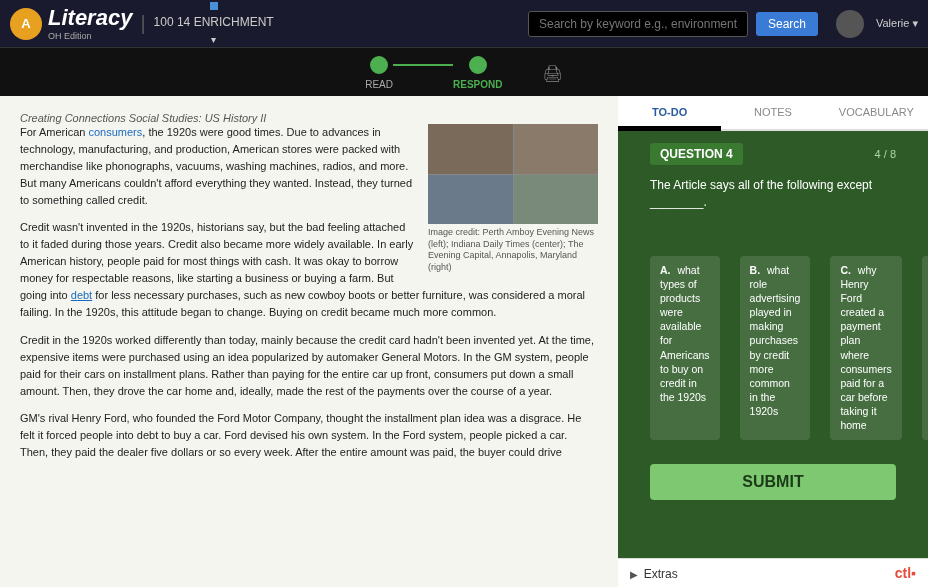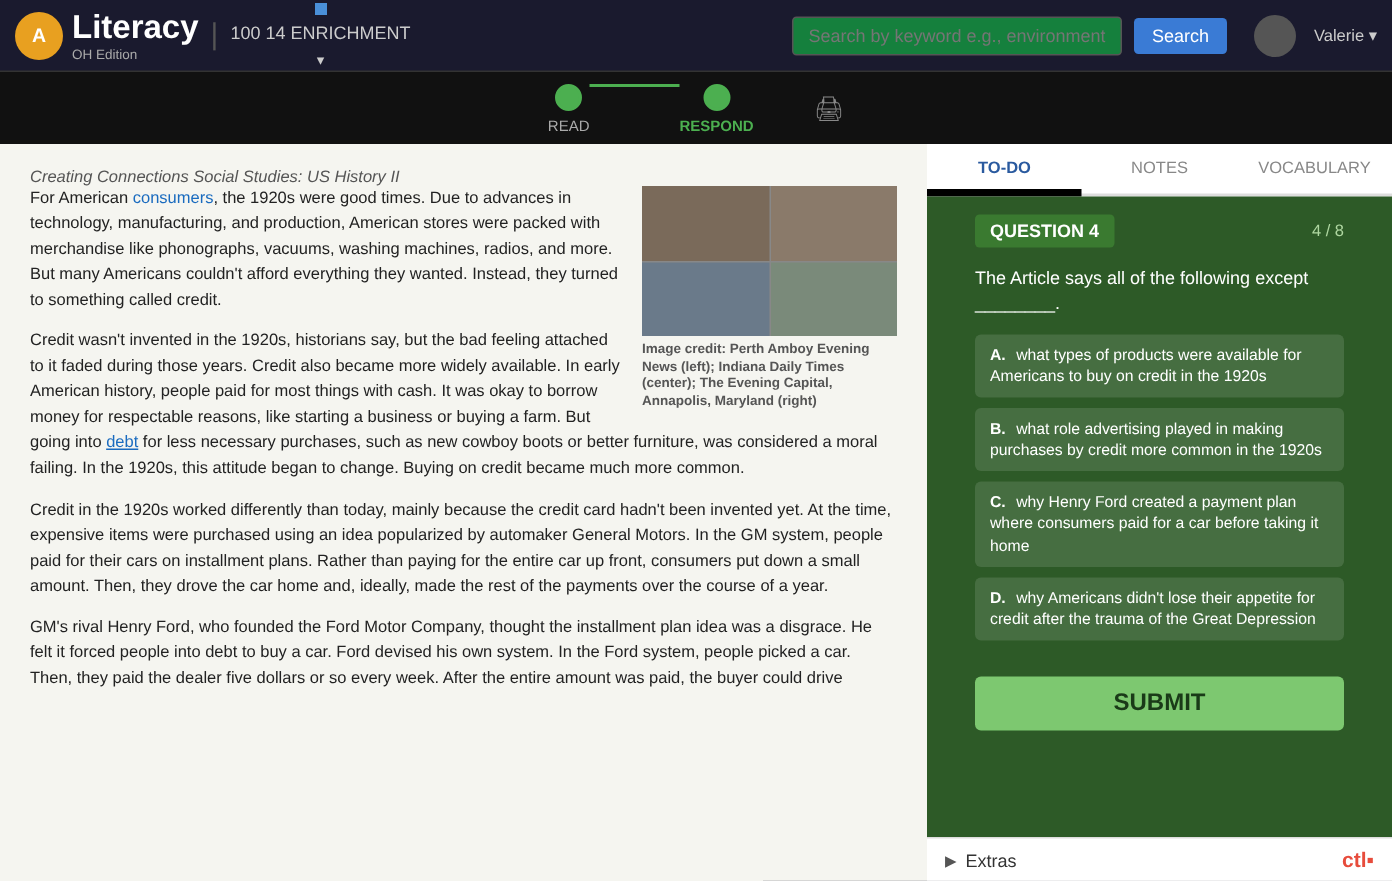--- a/index.html
+++ b/index.html
@@ -40,20 +40,21 @@
     }
     .logo-text-group {
       display: flex;
       flex-direction: column;
     }
     .app-name {
       color: white;
       font-size: 22px;
       font-weight: bold;
       line-height: 1.1;
+      font-style: italic;
     }
     .edition-label {
       color: #aaa;
       font-size: 9px;
     }
     .breadcrumb-divider {
       color: #555;
       margin: 0 8px;
       font-size: 20px;
     }
@@ -75,21 +76,21 @@
       color: #ccc;
       font-size: 10px;
     }
     .search-area {
       margin-left: auto;
       display: flex;
       align-items: center;
       gap: 8px;
     }
     .search-input {
-      background: #15803d;
+      background: #000000;
       border: 1px solid #555;
       color: #ccc;
       padding: 5px 10px;
       font-size: 12px;
       width: 220px;
       border-radius: 3px;
     }
     .search-btn {
       background: #3a7bd5;
       color: white;
@@ -116,21 +117,21 @@
     .progress-area {
       background: #111;
       display: flex;
       justify-content: center;
       align-items: center;
       padding: 8px 0 6px;
       gap: 0;
     }
     .progress-steps {
       display: flex;
-      align-items: flex-start;
+      align-items: center;
       gap: 0;
     }
     .step-group {
       display: flex;
       flex-direction: column;
       align-items: center;
       gap: 3px;
     }
     .step-circle {
       width: 18px;
@@ -209,21 +210,20 @@
       margin-bottom: 10px;
     }
     .article-link {
       color: #1a6bbf;
       cursor: pointer;
     }
     .article-image-float {
       float: right;
       margin: 0 0 8px 12px;
       width: 170px;
-      font-weight: bold;
     }
     .article-image-box {
       background: #888;
       width: 170px;
       height: 100px;
       display: flex;
       align-items: center;
       justify-content: center;
       color: #ccc;
       font-size: 10px;
@@ -312,22 +312,23 @@
       font-size: 11px;
     }
     .question-text {
       color: white;
       font-size: 12px;
       line-height: 1.4;
       padding: 4px 0;
     }
     .options-list {
       display: flex;
-      flex-direction: column;
-      gap: 7px;
+      flex-direction: row;
+      gap: 20px;
+      margin-top: 33px;
     }
     .option-item {
       background: rgba(255,255,255,0.12);
       border-radius: 4px;
       padding: 7px 10px;
       color: white;
       font-size: 10.5px;
       line-height: 1.35;
       cursor: pointer;
     }

